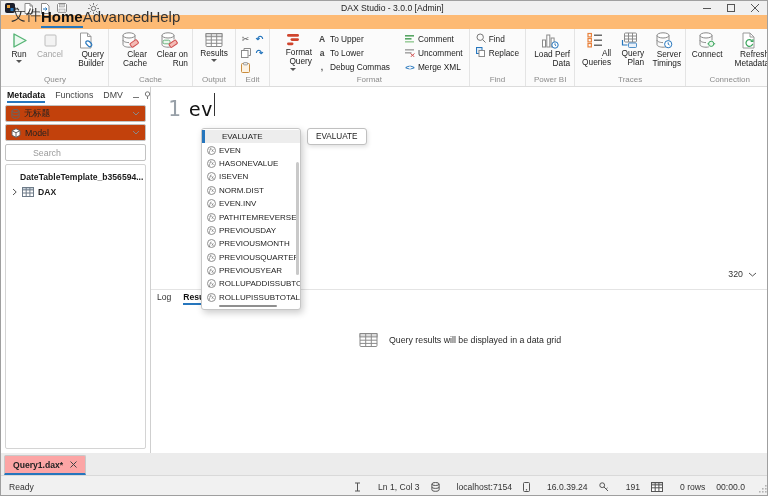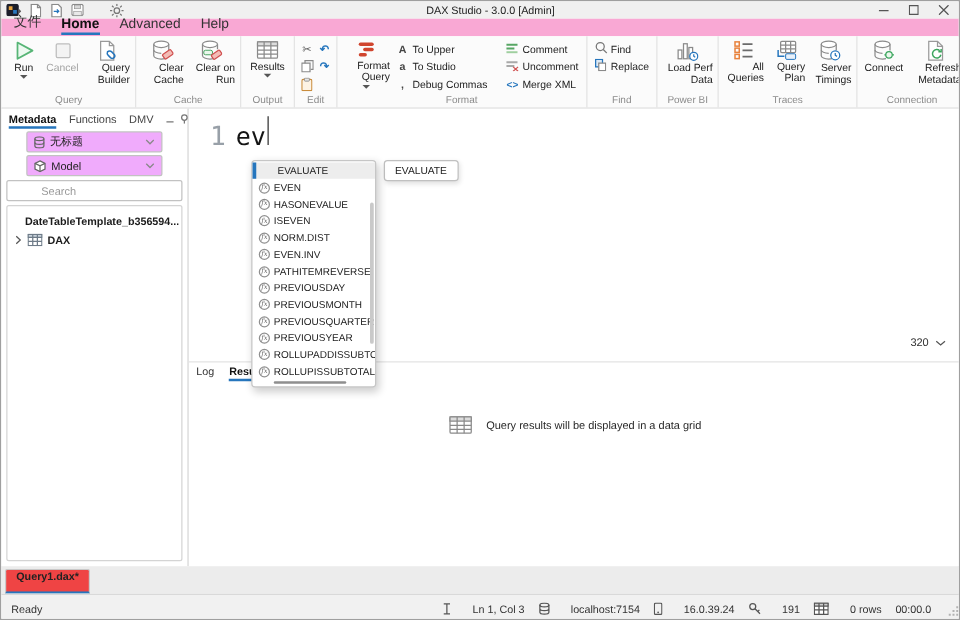--- a/index.html
+++ b/index.html
@@ -10,21 +10,21 @@
 
   
   .titlebar { height:14px; background:#f0f0f0; display:flex; align-items:center; padding:0 0 0 4px; }
   .qa { display:flex; align-items:center; gap:5px; }
   .qicon { width:12px; height:11px; display:flex; align-items:center; justify-content:center; }
   .title { position:absolute; left:340px; top:2px; font-size:8.6px; color:#222; }
   .wincontrols { margin-left:auto; display:flex; height:14px; }
   .wc { width:24px; display:flex; align-items:center; justify-content:center; }
 
   
-  .menubar { height:14px; background:#f9a8d4; display:flex; align-items:flex-end; gap:16px; padding:0 0 1px 10px; font-size:11px; color:#333; }
+  .menubar { height:14px; background:#fdba74; display:flex; align-items:flex-end; padding:0 0 1px 10px; font-size:15px; color:#333; }
   .mtab { padding-bottom:1px; border-bottom:2px solid transparent; }
   .mtab.active { font-weight:bold; color:#111; border-bottom-color:var(--accent); }
 
   
   .ribbon { height:58px; background:#fbfbfb; border-bottom:1px solid #dcdcdc; display:flex; padding:0 1px; }
   .rg { display:flex; flex-direction:column; border-right:1px solid #e4e4e4; padding:1px 3px 0; }
   .rg-body { flex:1; display:flex; align-items:stretch; gap:1px; }
   .rg-label { font-size:8px; color:#8b8b8b; text-align:center; padding:1px 2px 2px; }
   .bl { display:flex; flex-direction:column; align-items:center; justify-content:flex-start; padding:2px 1px 0; font-size:8.3px; line-height:1.12; text-align:right; border-radius:2px; color:#222; }
   .bl svg { margin-bottom:1px; flex:0 0 auto; }
@@ -36,21 +36,21 @@
   .bi { width:13px; height:12px; display:flex; align-items:center; justify-content:center; font-size:9px; color:#555; }
   .blue { color:var(--accent); }
   .ltr { font-weight:bold; color:#444; font-style:normal; font-size:8.5px; }
 
   
   .sidebar { position:absolute; left:0; top:86px; width:150px; height:366px; background:#fff; border-right:1px solid #cfcfcf; display:flex; flex-direction:column; }
   .side-tabs { display:flex; align-items:flex-end; height:16px; padding:0 5px 0 6px; gap:10px; font-size:8.8px; color:#444; }
   .stab { padding-bottom:1px; border-bottom:2px solid transparent; }
   .stab.active { font-weight:bold; color:#111; border-bottom-color:var(--accent); }
   .side-tools { margin-left:auto; display:flex; align-items:center; gap:5px; padding-bottom:2px; }
-  .drop { display:flex; align-items:center; gap:4px; height:17px; margin:2px 20px 0; border:1px solid #c2c2c2; border-radius:2px; padding:0 5px; background:#f0abfc; font-size:8.8px; color:#222; }
+  .drop { display:flex; align-items:center; gap:4px; height:17px; margin:2px 4px 0; border:1px solid #c2c2c2; border-radius:2px; padding:0 5px; background:#c2410c; font-size:8.8px; color:#222; }
   .drop .spacer { margin-left:auto; }
   .search-box { display:flex; align-items:center; gap:4px; height:17px; margin:3px 4px 0; border:1px solid #c2c2c2; border-radius:2px; padding:0 23px; background:#fff; }
   .search-box input { border:none; outline:none; width:110px; font-size:8.8px; font-family:"Liberation Sans",sans-serif; color:#333; background:transparent; }
   .search-box input::placeholder { color:#9a9a9a; }
   .tree { flex:1; margin:3px 4px 4px; border:1px solid #d4d4d4; border-radius:2px; padding:4px 2px; overflow:hidden; }
   .titem { display:flex; align-items:center; gap:4px; height:15px; font-size:8.6px; font-weight:600; color:#1c1c1c; padding-left:4px; white-space:nowrap; overflow:hidden; }
 
   .content { position:absolute; left:150px; top:86px; width:618px; height:366px; background:#fff; }
   .editor { position:absolute; left:0; top:0; right:0; height:202px; }
   .codeline { position:absolute; left:17px; top:6px; display:flex; align-items:baseline; font-family:"DejaVu Sans Mono", monospace; }
@@ -68,21 +68,21 @@
   .widthind { position:absolute; right:12px; top:182px; display:flex; align-items:center; gap:5px; font-size:8.8px; color:#333; }
 
   .results { position:absolute; left:0; right:0; bottom:0; height:164px; border-top:1px solid #e4e4e4; }
   .res-tabs { display:flex; align-items:flex-end; gap:12px; height:15px; padding:0 6px; font-size:8.6px; color:#333; }
   .rtab { padding-bottom:1px; border-bottom:2px solid transparent; }
   .rtab.active { font-weight:bold; color:#111; border-bottom-color:var(--accent); }
   .res-empty { display:flex; align-items:center; justify-content:center; gap:11px; margin-top:27px; font-size:8.8px; color:#2a2a2a; }
 
   
   .doctabs { position:absolute; left:0; top:452px; width:768px; height:22px; background:#ececec; }
-  .dtab { position:absolute; left:3px; top:2px; height:20px; background:#ef4444; border:1px solid #c9c9c9; border-bottom:2px solid var(--accent); border-radius:2px 2px 0 0; display:flex; align-items:center; gap:7px; padding:0 8px; font-weight:bold; font-size:8.6px; color:#222;flex-direction:column; }
+  .dtab { position:absolute; left:3px; top:2px; height:20px; background:#fca5a5; border:1px solid #c9c9c9; border-bottom:2px solid var(--accent); border-radius:2px 2px 0 0; display:flex; align-items:center; gap:7px; padding:0 8px; font-weight:bold; font-size:8.6px; color:#222; }
 
   
   .statusbar { position:absolute; left:0; top:474px; width:768px; height:22px; background:#f1f1f1; border-top:1px solid #d9d9d9; display:flex; align-items:center; padding:0 8px; font-size:8.6px; color:#333; }
   .sb-right { margin-left:auto; display:flex; align-items:center; gap:11px; margin-right:16px; }
   .sb-item { display:flex; align-items:center; gap:17px; }
   .grip { position:absolute; right:2px; bottom:2px; }
 </style>
 </head>
 <body>
 
@@ -263,21 +263,21 @@
           <span>Format Query</span>
             <span class="caret-dn"></span>
         </div>
         <div class="rcol">
           <div class="bs">
               <span class="ig ltr">A</span>
               <span>To Upper</span>
             </div>
           <div class="bs">
               <span class="ig ltr">a</span>
-              <span>To Studio</span>
+              <span>To Lower</span>
             </div>
           <div class="bs">
               <span class="ig ltr blue">,</span>
               <span>Debug Commas</span>
             </div>
         </div>
         <div class="rcol" style="margin-left:8px">
           <div class="bs">
               <span class="ig"><svg width="10" height="9">
                   <rect x="0" y="1" width="9" height="1.6" fill="#57a664"></rect>

